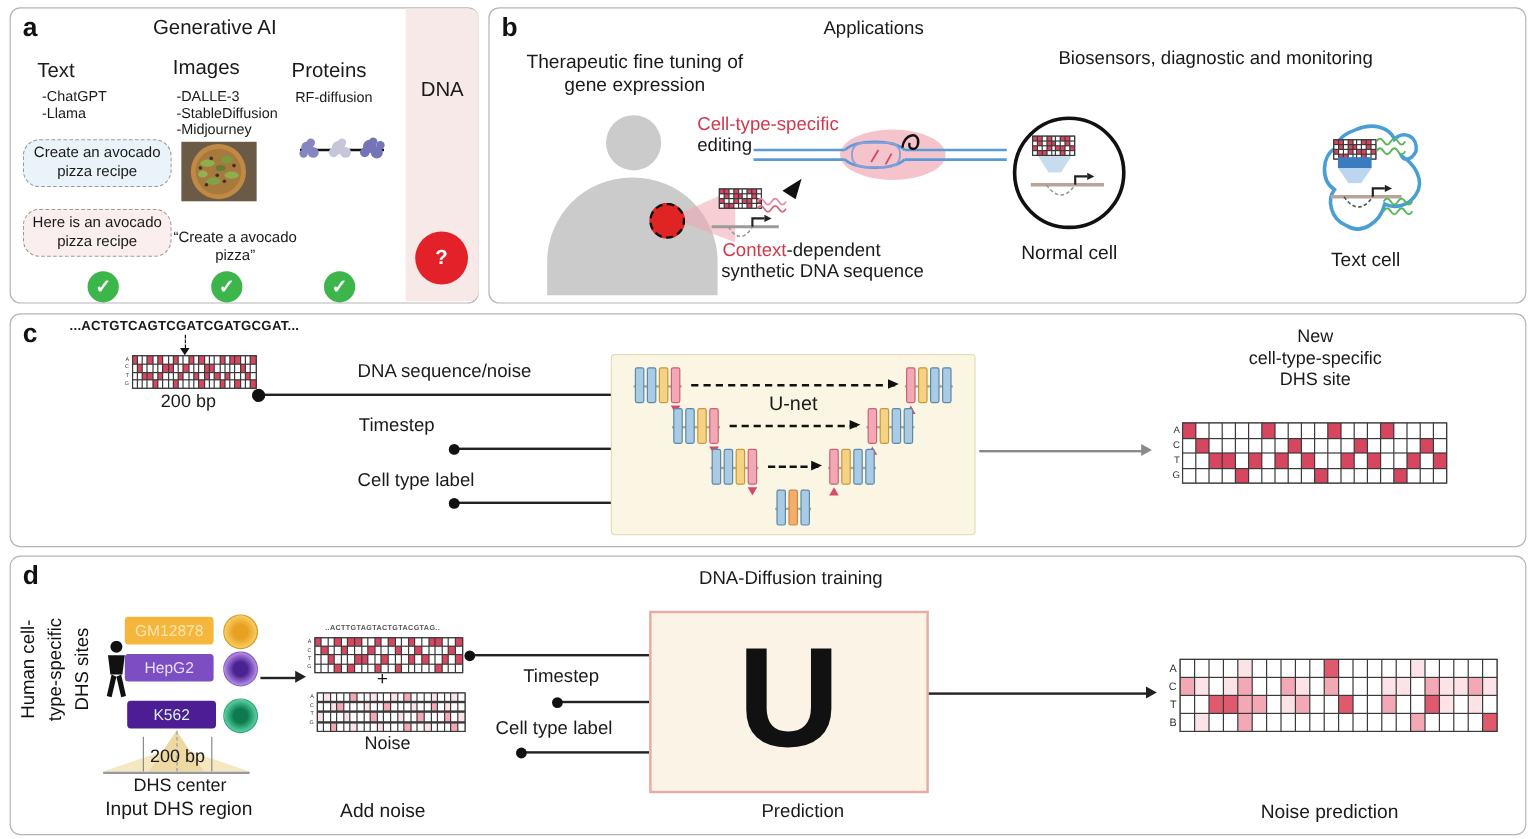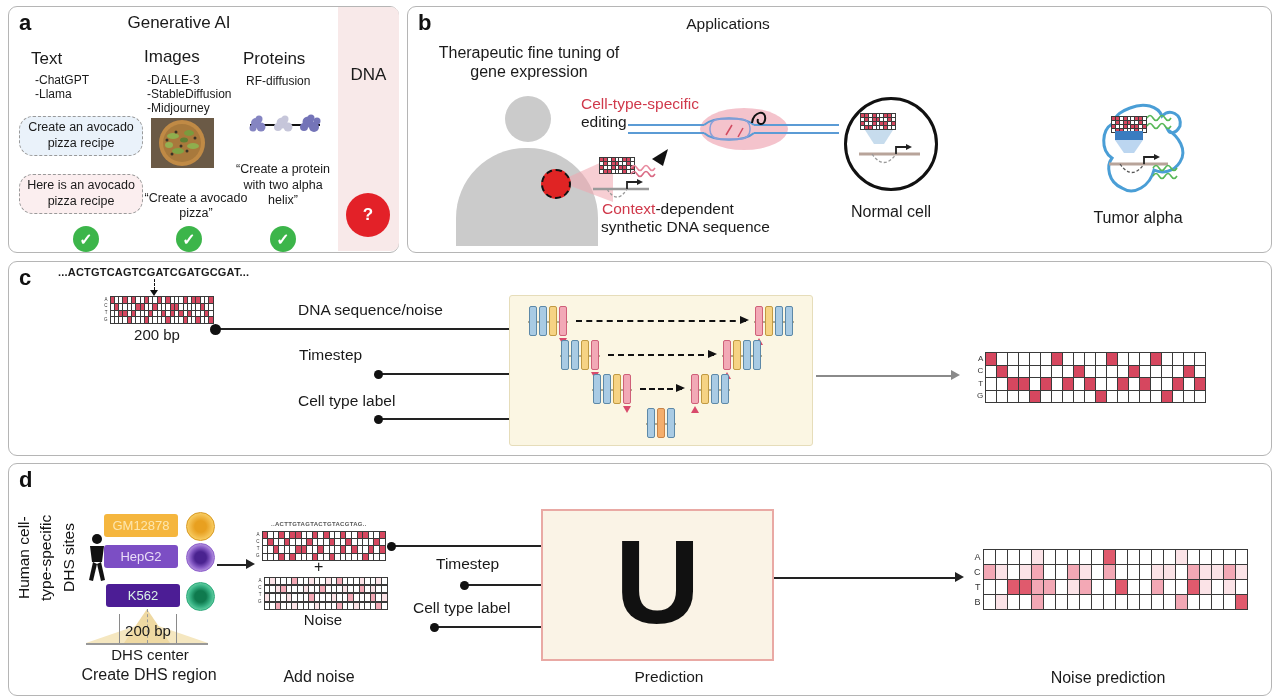--- a/index.html
+++ b/index.html
@@ -131,21 +131,20 @@
           </g>
         <g fill="#7474b8">
             <circle cx="64" cy="12" r="5.5"></circle>
             <circle cx="70" cy="17" r="5"></circle>
             <circle cx="60" cy="17" r="4"></circle>
             <circle cx="67" cy="8" r="3.5"></circle>
             <circle cx="73" cy="11" r="3.5"></circle>
           </g>
       </svg>
     </div>
-    <div class="lbl ctr" style="left:222px;top:155px;width:104px;font-size:12.5px;line-height:1.25">“Create a protein with two alpha helix”</div>
     <div class="check" style="left: 261px; top: 219px; background: rgb(60, 181, 74);">✓</div>
 
     <div class="abs" style="left: 329px; top: 0px; width: 61px; height: 244px; border-radius: 0px 8px 8px 0px; background: rgb(248, 233, 233);"></div>
     <div class="lbl ctr" style="left:329px;top:58px;width:61px;font-size:17px">DNA</div>
     <div class="abs" style="left: 337px; top: 186px; width: 44px; height: 44px; border-radius: 50%; display: flex; align-items: center; justify-content: center; color: rgb(255, 255, 255); font-size: 17px; font-weight: 700; background: rgb(227, 33, 40);">?</div>
   </div>
 
   <div class="panel" style="left:407px;top:6px;width:865px;height:247px">
     <div class="plabel">b</div>
     <div class="lbl ctr" style="left:240px;top:8px;width:160px;font-size:15.5px">Applications</div>
@@ -239,20 +238,21 @@
       </svg>
     </div>
     <div class="abs" style="left:243px;top:142px">
       <svg width="20" height="18" viewBox="0 0 20 18">
           <path d="M1 10 L17 0 L12 17 Z" fill="#111"></path>
         </svg>
     </div>
     <div class="lbl" style="left:194px;top:193px;font-size:15.5px"><span class="red">Context</span><span>-dependent</span></div>
     <div class="lbl" style="left:193px;top:211px;font-size:15.5px">synthetic DNA sequence</div>
 
+    <div class="lbl ctr" style="left:440px;top:33px;width:330px;font-size:15.5px">Biosensors, diagnostic and monitoring</div>
 
     <div class="abs" style="left:436px;top:90px;width:94px;height:94px;border:3.5px solid #111;border-radius:50%;box-sizing:border-box"></div>
     <div class="grid g-mini" style="left:452px;top:106px">
         <div class="grid-cells">
           <div class="grid-row">
             <span class="cell" style="background: rgb(214, 71, 95);"></span>
             <span class="cell" style="background: rgb(214, 71, 95);"></span>
             <span class="cell" style="background: rgb(255, 255, 255);"></span>
             <span class="cell" style="background: rgb(214, 71, 95);"></span>
             <span class="cell" style="background: rgb(255, 255, 255);"></span>
@@ -375,21 +375,21 @@
           <path d="M48 1 L54 4 L48 7 Z" fill="#222"></path>
         <path d="M14 11 Q26 28 38 11" stroke="#555" stroke-width="1.3" fill="none" stroke-dasharray="3 2"></path>
       </svg>
     </div>
     <div class="abs" style="left:744px;top:156px">
       <svg width="30" height="22" viewBox="0 0 30 22">
           <path d="M1 5 Q4 0 7 5 T13 5 T19 5 T25 5" stroke="#57b857" fill="none" stroke-width="1.6"></path>
           <path d="M1 13 Q4 8 7 13 T13 13 T19 13 T25 13" stroke="#57b857" fill="none" stroke-width="1.6"></path>
         </svg>
     </div>
-    <div class="lbl ctr" style="left:672px;top:202px;width:116px;font-size:16px">Tumor alpha</div>
+    <div class="lbl ctr" style="left:672px;top:202px;width:116px;font-size:16px">Text cell</div>
   </div>
 
   <div class="panel" style="left:8px;top:261px;width:1264px;height:195px">
     <div class="plabel">c</div>
     <div class="lbl" style="left:49px;top:4px;font-size:11px;font-weight:700;letter-spacing:.2px">...ACTGTCAGTCGATCGATGCGAT...</div>
     <div class="abs" style="left:145px;top:17px;width:0;height:11px;border-left:1.5px dashed #111"></div>
     <div class="abs" style="left:141px;top:28px;border-left:4.5px solid transparent;border-right:4.5px solid transparent;border-top:6px solid #111"></div>
 
     <div class="grid g-c-in" style="left:95px;top:34px">
         <div class="grid-labels">
@@ -509,20 +509,21 @@
 
     <div class="sig" style="left:206px;top:66px;width:296px"></div>
     <div class="lbl" style="left:289px;top:39px;font-size:15.5px">DNA sequence/noise</div>
     <div class="sig small" style="left:369px;top:111px;width:133px"></div>
     <div class="lbl" style="left:290px;top:84px;font-size:15.5px">Timestep</div>
     <div class="sig small" style="left:369px;top:156px;width:133px"></div>
     <div class="lbl" style="left:289px;top:130px;font-size:15.5px">Cell type label</div>
 
 
     <div class="unet-box" style="left: 500px; top: 33px; width: 302px; height: 149px; background: rgb(251, 246, 227);">
+      <div class="lbl ctr" style="left:0;right:0;top:32px;font-size:16.5px;position:absolute">U-net</div>
     <div class="unet-row unet-row-0">
           <div class="unet-group left">
             <span class="bar bar-b"></span>
             <span class="bar bar-b"></span>
             <span class="bar bar-y"></span>
             <span class="bar bar-p"></span>
           </div>
           <div class="unet-dash"></div>
           <div class="unet-group right">
             <span class="bar bar-p"></span>
@@ -565,20 +566,25 @@
           <div class="unet-group mid">
             <span class="bar bar-b"></span>
             <span class="bar bar-o"></span>
             <span class="bar bar-b"></span>
           </div>
         </div>
       </div>
 
     <div class="harrow gray" style="left:807px;top:113px;width:136px"></div>
 
+    <div class="lbl ctr" style="left:1012px;top:10px;width:150px;font-size:15px;line-height:1.2">
+      <div>New</div>
+      <div>cell-type-specific</div>
+      <div>DHS site</div>
+    </div>
     <div class="grid g-c-out" style="left:968px;top:90px">
         <div class="grid-labels">
           <span>A</span>
           <span>C</span>
           <span>T</span>
           <span>G</span>
         </div>
         <div class="grid-cells">
           <div class="grid-row">
             <span class="cell" style="background: rgb(214, 71, 95);"></span>
@@ -928,20 +934,21 @@
         </div>
       </div>
     <div class="lbl ctr" style="left:284px;top:147px;width:60px;font-size:15px">Noise</div>
 
     <div class="sig small" style="left:382px;top:81px;width:150px"></div>
     <div class="sig small" style="left:455px;top:120px;width:77px"></div>
     <div class="lbl" style="left:427px;top:91px;font-size:15.5px">Timestep</div>
     <div class="sig small" style="left:425px;top:162px;width:107px"></div>
     <div class="lbl" style="left:404px;top:135px;font-size:15.5px">Cell type label</div>
 
+    <div class="lbl ctr" style="left:500px;top:10px;width:300px;font-size:15.5px">DNA-Diffusion training</div>
 
     <div class="abs" style="left: 532px; top: 45px; width: 233px; height: 152px; border: 2px solid rgb(233, 169, 164); display: flex; align-items: center; justify-content: center; box-sizing: border-box; background: rgb(250, 243, 230);">
       <span style="font-size:118px;font-weight:700;line-height:1;color:#111;padding-bottom:6px">U</span>
     </div>
     <div class="lbl ctr" style="left:600px;top:204px;width:120px;font-size:15.5px">Prediction</div>
 
     <div class="harrow" style="left:765px;top:113px;width:182px"></div>
 
     <div class="grid g-d-pred" style="left:965px;top:85px">
         <div class="grid-labels">
@@ -1043,18 +1050,18 @@
             <span class="cell" style="background: rgb(243, 168, 181);"></span>
             <span class="cell" style="background: rgb(255, 255, 255);"></span>
             <span class="cell" style="background: rgb(255, 255, 255);"></span>
             <span class="cell" style="background: rgb(255, 255, 255);"></span>
             <span class="cell" style="background: rgb(255, 255, 255);"></span>
             <span class="cell" style="background: rgb(224, 90, 109);"></span>
           </div>
         </div>
       </div>
 
-    <div class="lbl ctr" style="left:55px;top:202px;width:170px;font-size:16px">Create DHS region</div>
+    <div class="lbl ctr" style="left:55px;top:202px;width:170px;font-size:16px">Input DHS region</div>
     <div class="lbl ctr" style="left:255px;top:204px;width:110px;font-size:16px">Add noise</div>
     <div class="lbl ctr" style="left:1019px;top:205px;width:160px;font-size:16px">Noise prediction</div>
   </div>
 
 </div>
 
 </body></html>

